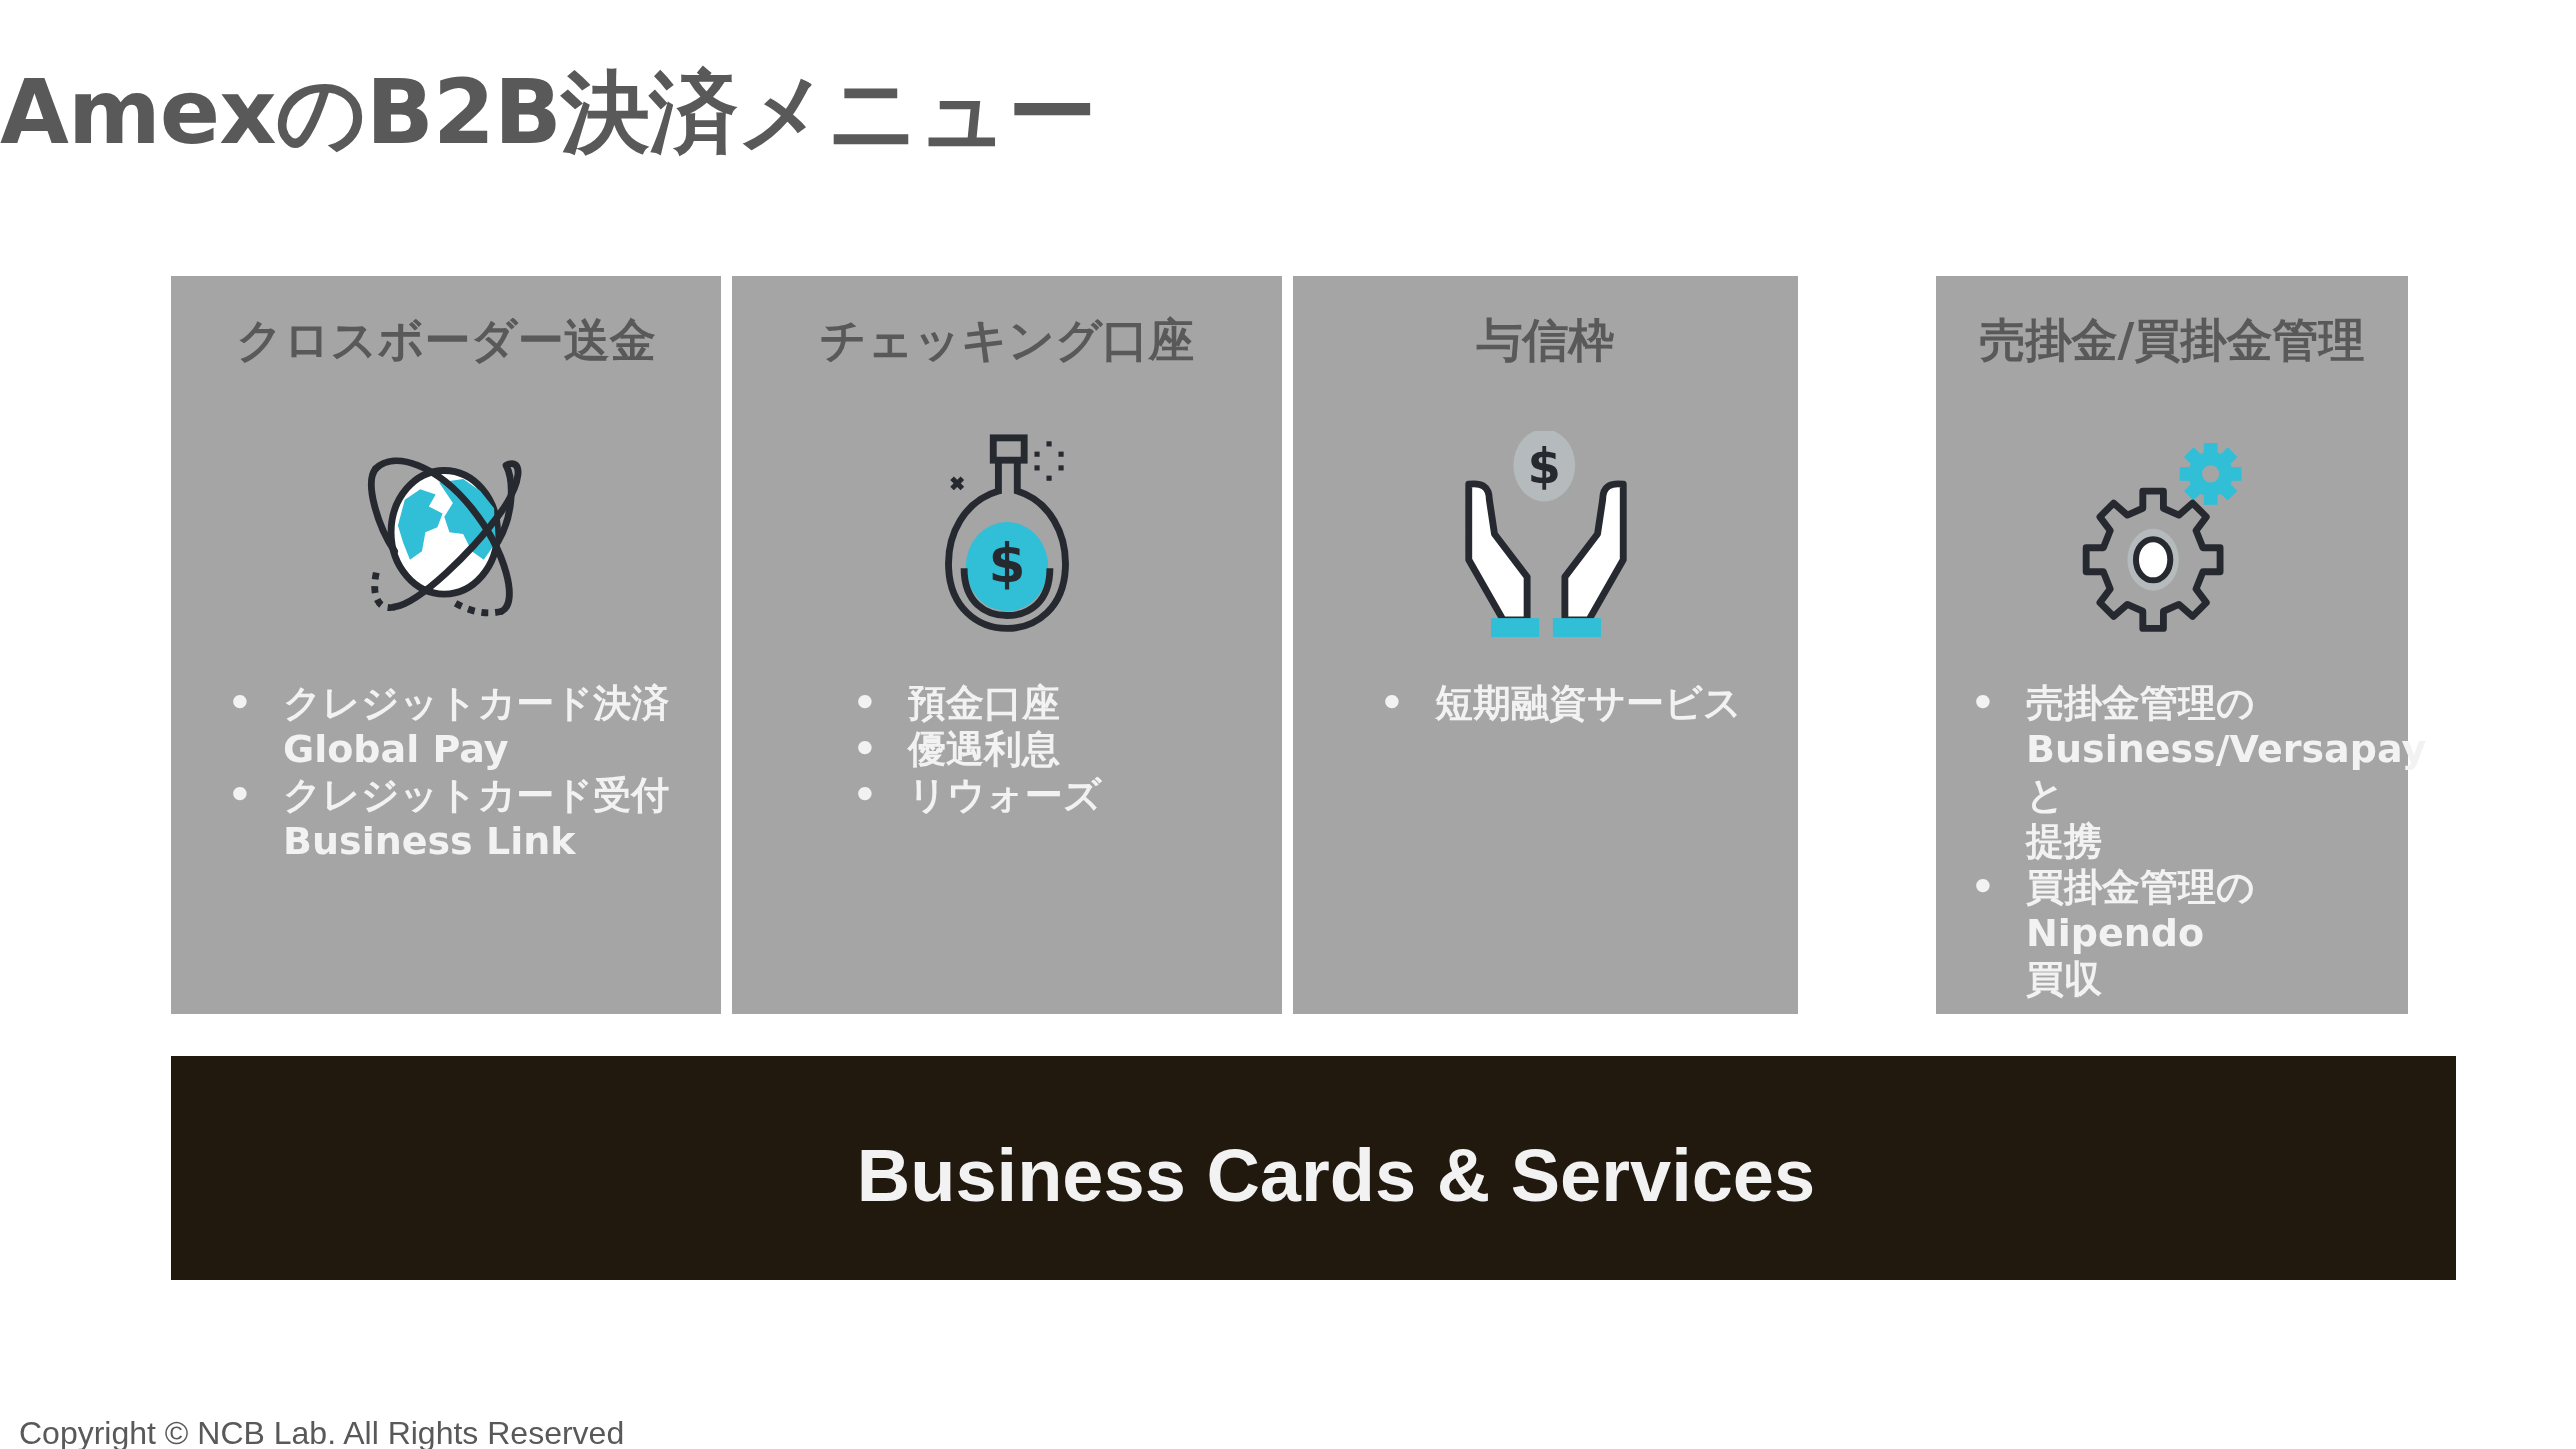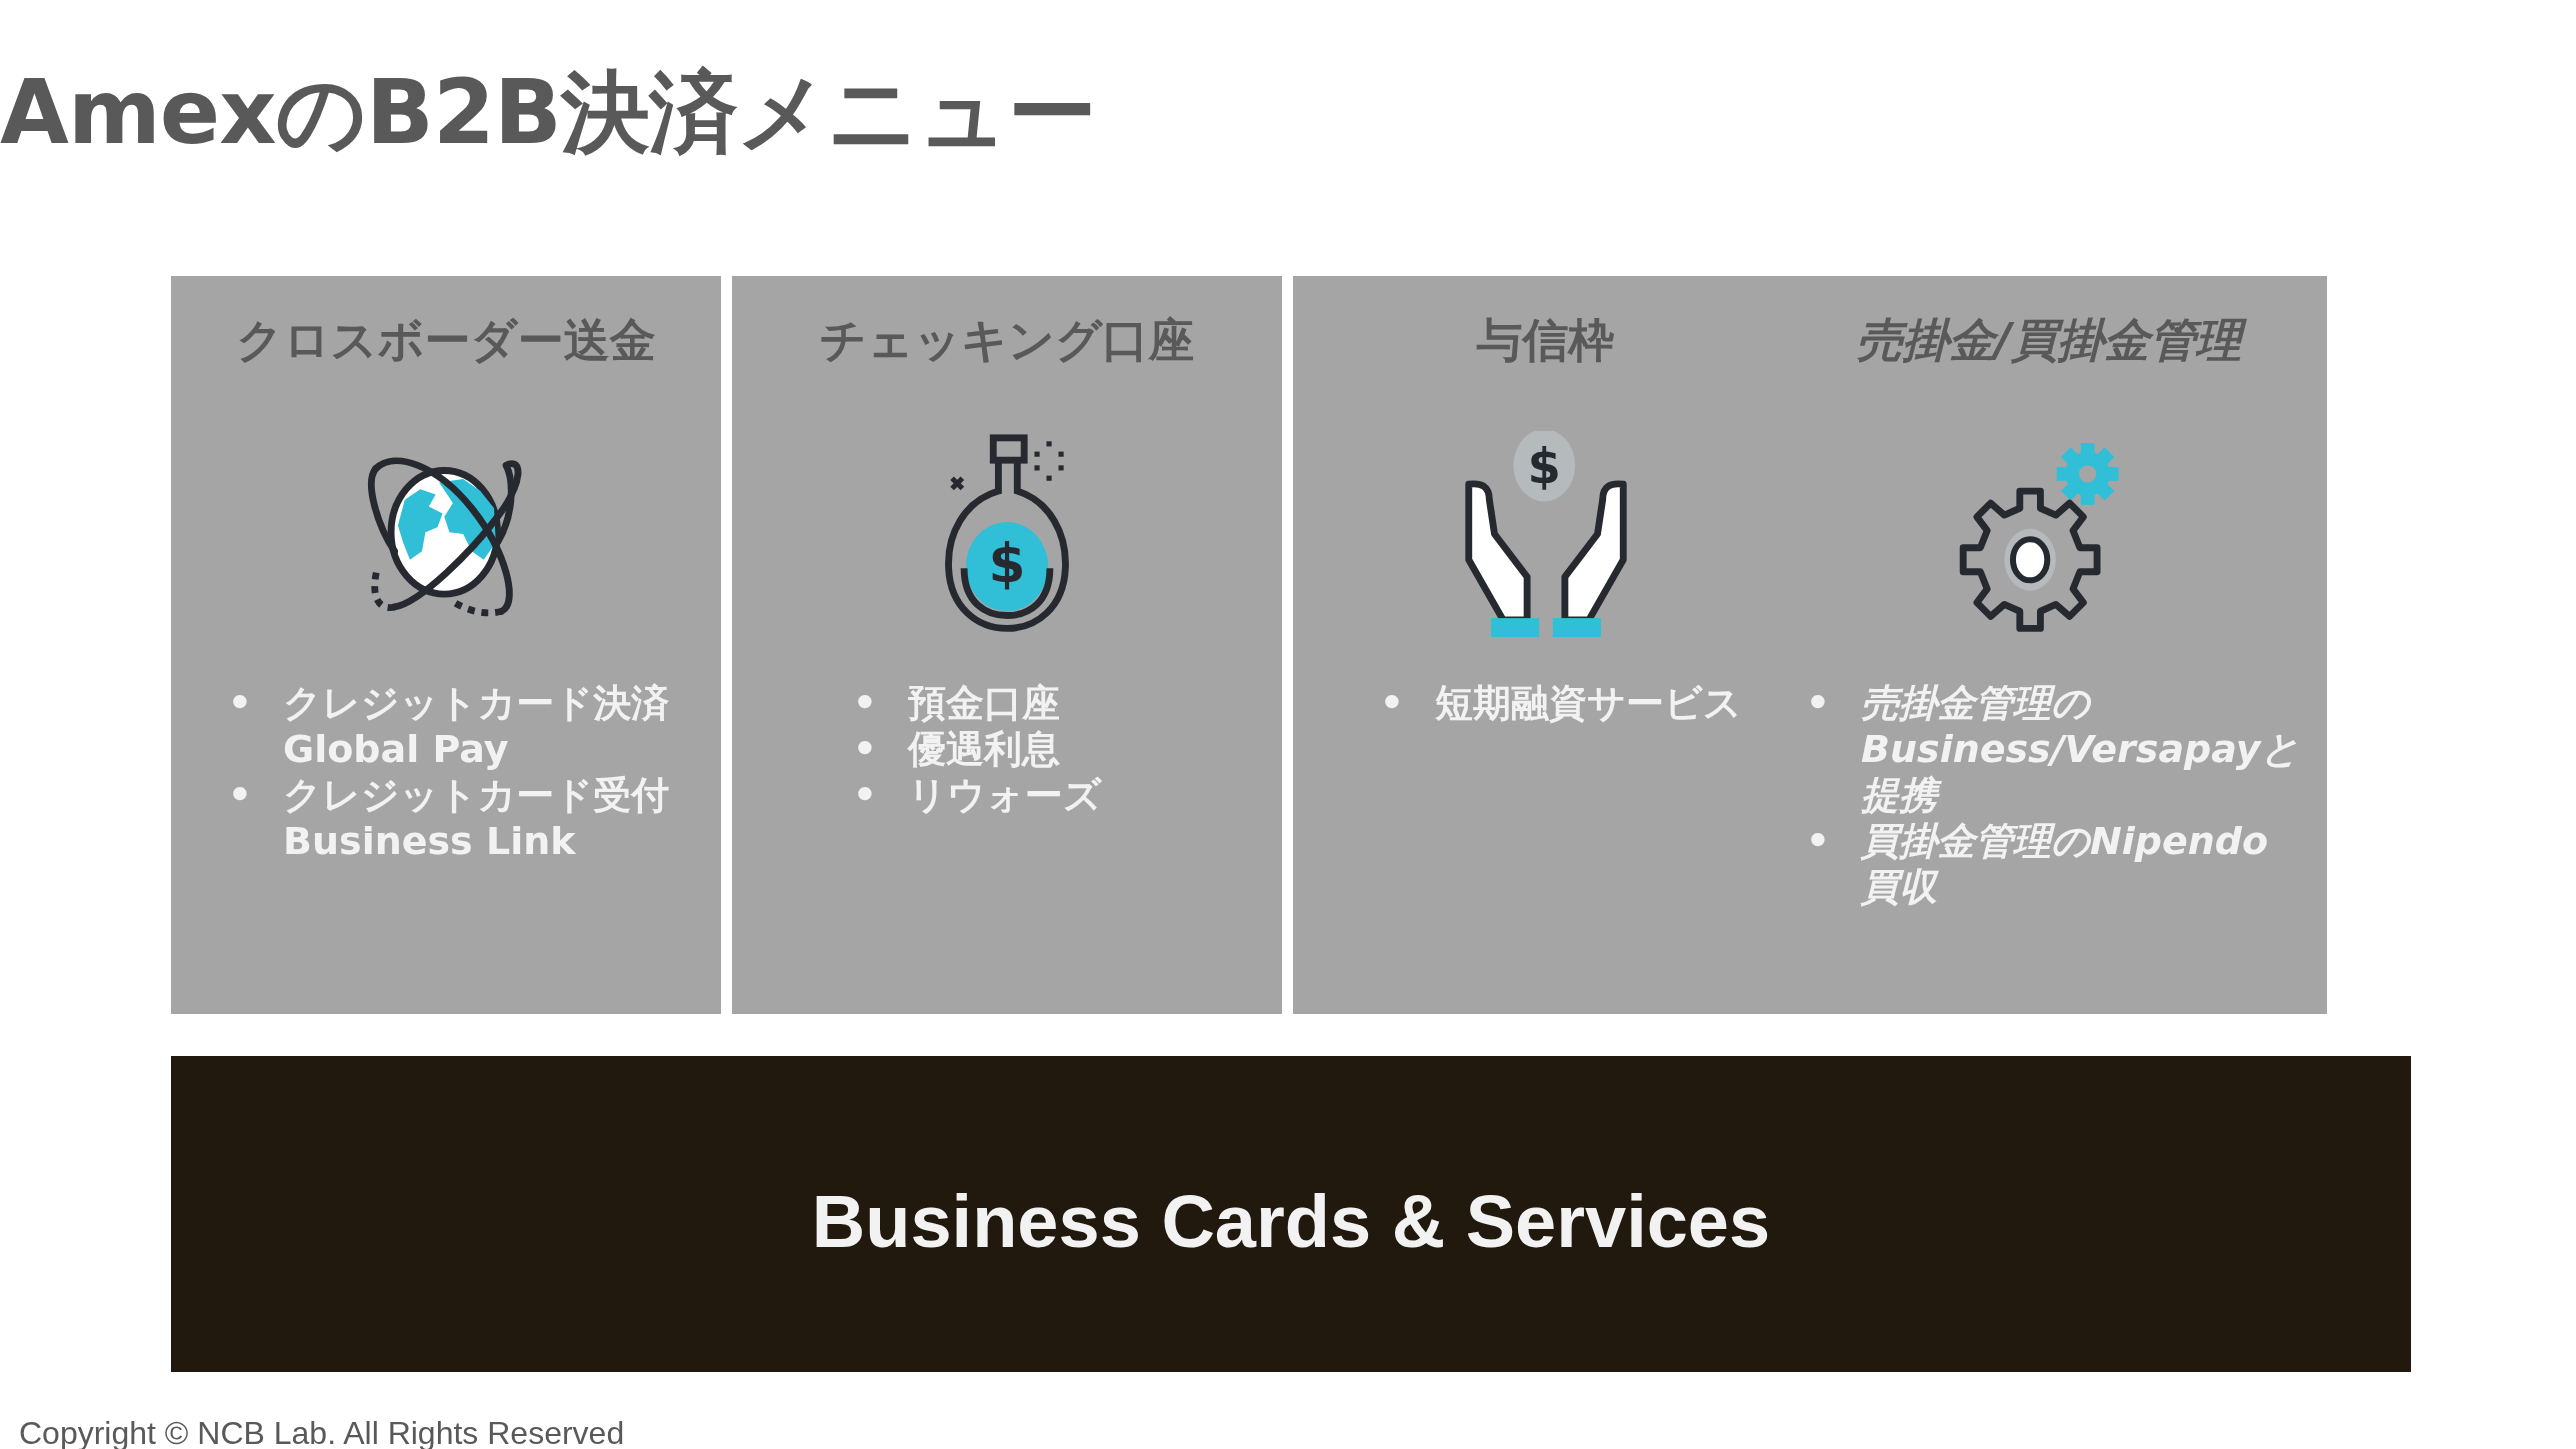--- a/index.html
+++ b/index.html
@@ -4,21 +4,21 @@
 <style>
   html, body { margin:0; padding:0; }
   body { width:2576px; height:1449px; background:#ffffff; position:relative; overflow:hidden; font-family:"DejaVu Sans", "Liberation Sans", sans-serif; }
   .title { position:absolute; left:0; top:53px; width:2576px; text-align:left; font-size:89px; font-weight:bold; color:#595959; letter-spacing:-0.9px; }
   .panel { position:absolute; top:276px; height:738px; background:#a5a5a5; }
   .panel-title { position:absolute; left:0; right:0; top:34px; text-align:center; font-size:46px; font-weight:bold; color:#595959; }
   .panel-icon { position:absolute; left:50%; top:155px; width:206px; height:206px; margin-left:-103px; }
   .bullets { position:absolute; top:404px; list-style:none; margin:0; padding:0; color:#f2f2f2; font-weight:bold; font-size:38px; line-height:46px; }
   .bullets li { position:relative; padding-left:60px; }
   .bullets li .dot { position:absolute; left:0; top:0; width:34px; text-align:center; }
-  .base { position:absolute; left:171px; top:1056px; width:2240px; height:316px; background:#21190d; display:flex; align-items:center; justify-content:center; }
+  .base { position:absolute; left:171px; top:1056px; width:2240px; height:224px; background:#21190d; display:flex; align-items:center; justify-content:center;padding-left:45px; }
   .base-label { color:#f2f2f2; font-family:"Liberation Sans", sans-serif; font-weight:bold; font-size:74px; margin-top:15.5px; }
   .footer { position:absolute; left:19px; top:1415px; font-family:"Liberation Sans", sans-serif; font-size:32px; color:#595959; }
 </style>
 </head>
 <body>
 
 <div class="title">AmexのB2B決済メニュー</div>
 
 <div class="panel" style="left:171px; width:550px;">
   <div class="panel-title">クロスボーダー送金</div>
@@ -70,21 +70,21 @@
     <path d="M30 92 L30 180 L70 250 L98 250 L98 200 L60 150 L54 110 C54 94 44 90 30 92 Z" fill="#ffffff" stroke="#262a30" stroke-width="8" stroke-linejoin="round" transform="translate(0,-30)"></path>
     <path d="M210 92 L210 180 L170 250 L142 250 L142 200 L180 150 L186 110 C186 94 196 90 210 92 Z" fill="#ffffff" stroke="#262a30" stroke-width="8" stroke-linejoin="round" transform="translate(0,-30)"></path>
     <rect x="56" y="218" width="56" height="24" fill="#30bfd7"></rect>
     <rect x="128" y="218" width="56" height="24" fill="#30bfd7"></rect>
   </svg>
   <ul class="bullets" style="left:82px;">
     <li><span class="dot">•</span><span>短期融資サービス</span></li>
   </ul>
 </div>
 
-<div class="panel" style="left:1771px; width:556px;font-style:italic;">
+<div class="panel" style="left:1936px; width:472px;">
   <div class="panel-title">売掛金/買掛金管理</div>
   <svg class="panel-icon" viewBox="0 0 240 240">
     <g transform="translate(165,50)">
       <circle r="26" fill="#30bfd7"></circle>
       <g fill="#30bfd7">
         <rect x="-8" y="-36" width="16" height="72"></rect>
         <rect x="-36" y="-8" width="72" height="16"></rect>
         <rect x="-8" y="-36" width="16" height="72" transform="rotate(45)"></rect>
         <rect x="-8" y="-36" width="16" height="72" transform="rotate(-45)"></rect>
       </g>

